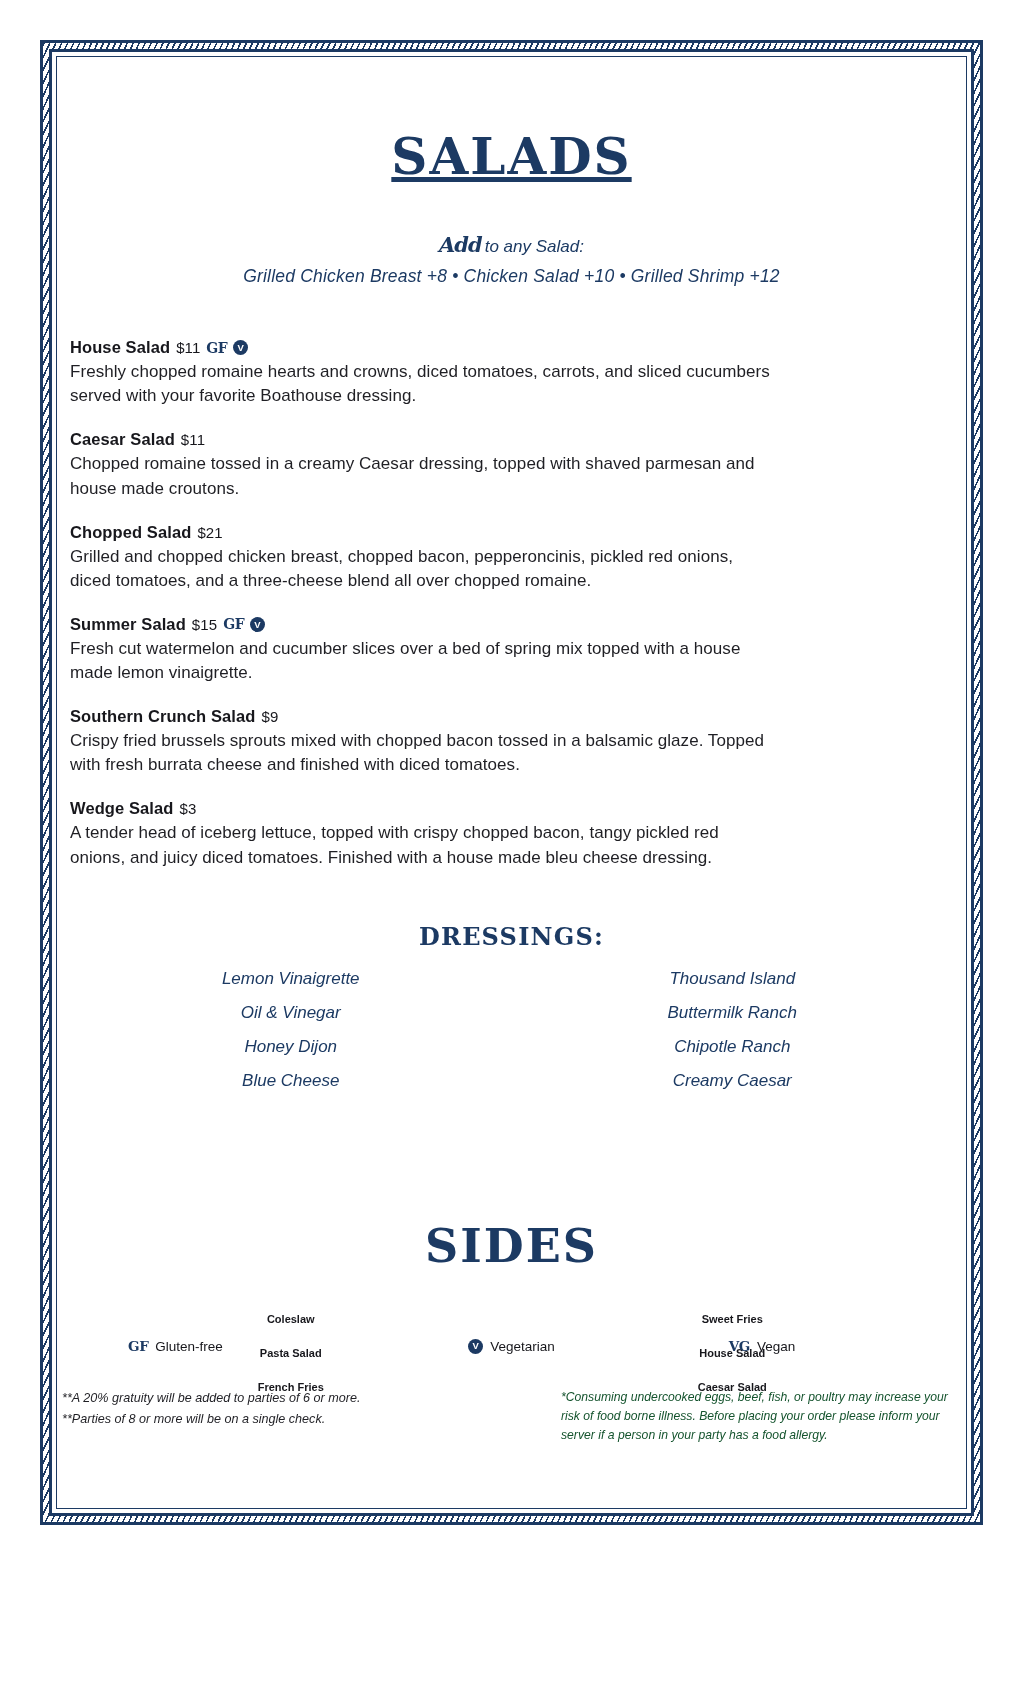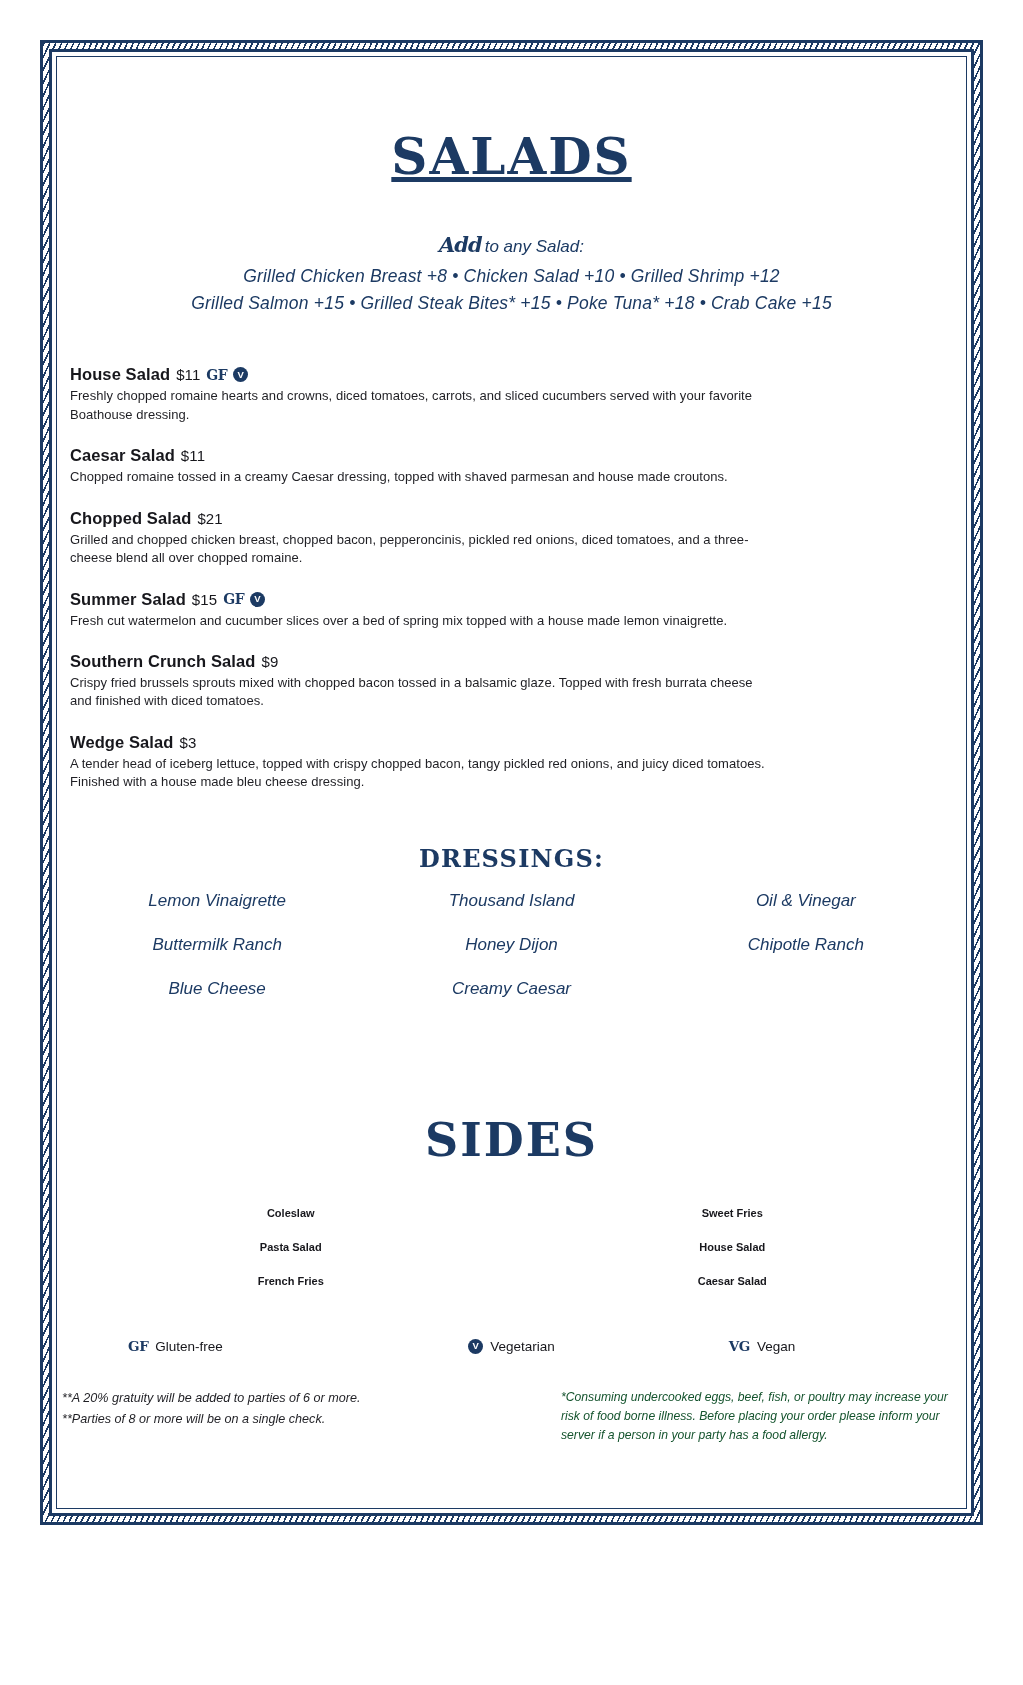--- a/index.html
+++ b/index.html
@@ -158,21 +158,21 @@
     height: 15px;
     border-radius: 50%;
     background: #1c3a63;
     color: #ffffff;
     font-size: 9.5px;
     font-weight: 700;
     font-family: "Liberation Sans", sans-serif;
     line-height: 1;
   }
   .item-desc {
-    font-size: 13px;
+    font-size: 17px;
     line-height: 1.42;
     color: #1f1f24;
     max-width: 700px;
     letter-spacing: .05px;
   }
 
   
   .dressings {
     margin-top: 52px;
   }
@@ -180,22 +180,22 @@
     text-align: center;
     font-family: "DejaVu Serif", serif;
     font-weight: 700;
     font-size: 24px;
     color: #1c3a63;
     letter-spacing: 1.2px;
     margin-bottom: 18px;
   }
   .dressings-grid {
     display: grid;
-    grid-template-columns: 1fr 1fr 1fr;
-    row-gap: 24px;
+    grid-template-columns: 1fr 1fr;
+    row-gap: 14px;
     text-align: center;
     font-style: italic;
     font-size: 17px;
     color: #1c3a63;
   }
   .dressings-grid .col-1 { text-align: center; }
 
   
   .sides-block { margin-top: 118px; }
   .sides-grid {
@@ -273,21 +273,20 @@
 
 <div class="content">
 
   <h1 class="display-title" id="salads-title">SALADS</h1>
 
   <div class="addons">
     <div class="addons-lead">
       <span class="script-add">Add</span><span>to any Salad:</span>
     </div>
     <div class="addons-line">Grilled Chicken Breast +8 • Chicken Salad +10 • Grilled Shrimp +12</div>
-    <div class="addons-line">Grilled Salmon +15 • Grilled Steak Bites* +15 • Poke Tuna* +18 • Crab Cake +15</div>
   </div>
 
   <div class="items">
 
     <div class="item">
       <div class="item-head">
         <span class="item-name">House Salad</span>
         <span class="item-price">$11</span>
         <span class="badge-gf">GF</span>
         <span class="badge-circle">V</span>

